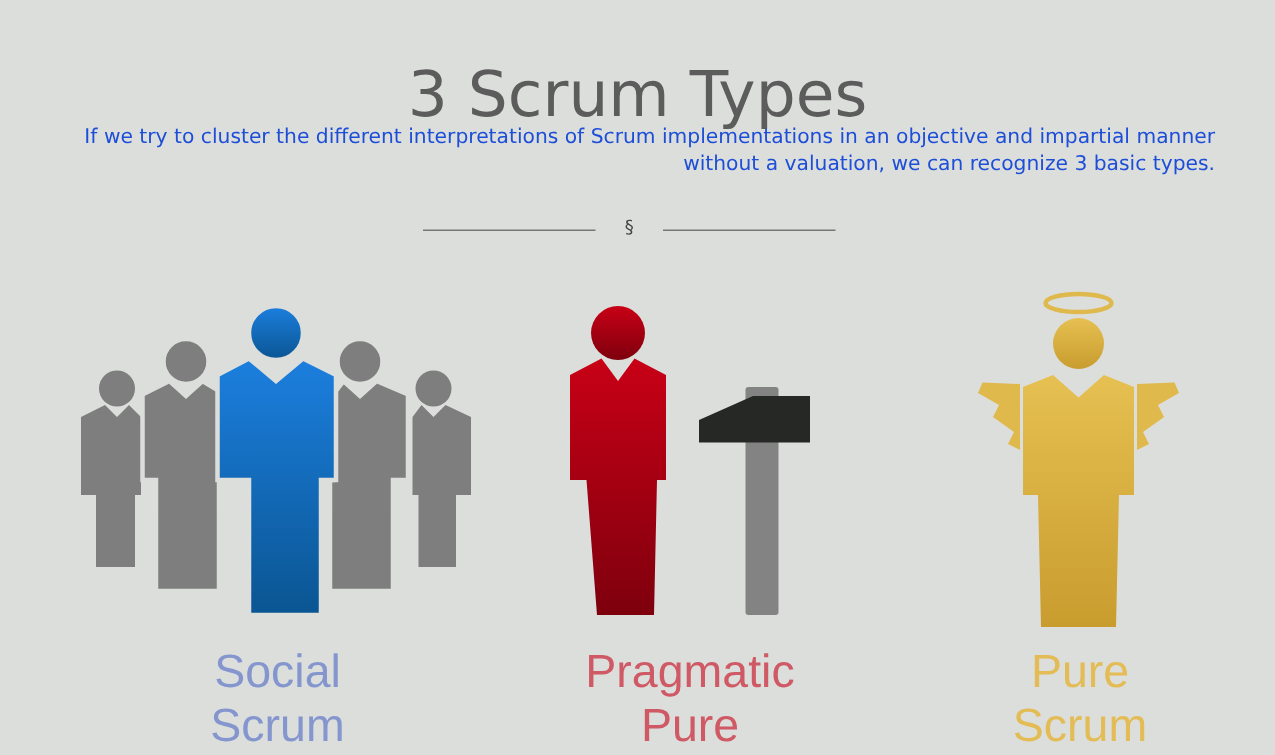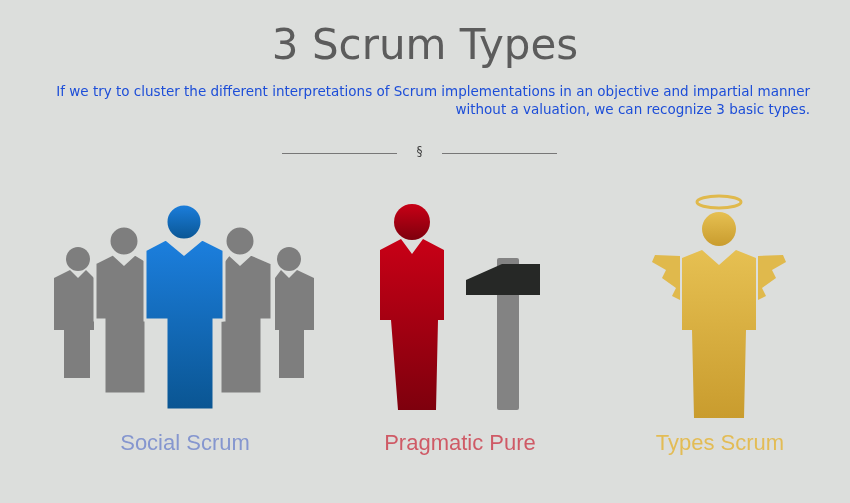--- a/index.html
+++ b/index.html
@@ -1,23 +1,23 @@
 <!DOCTYPE html>
 <html><head>
 <meta charset="utf-8">
 <style>
   html, body { margin:0; padding:0; }
   body { width:850px; height:503px; background:#dcdedc; position:relative; overflow:hidden; font-family:"DejaVu Sans", sans-serif; }
-  .title { position:absolute; top:20px; left:0; width:850px; text-align:center; font-size:42px; color:#5c5c5c; font-family:"DejaVu Sans", sans-serif; letter-spacing:0px; }
+  .title { position:absolute; top:38px; left:0; width:850px; text-align:center; font-size:42px; color:#5c5c5c; font-family:"DejaVu Sans", sans-serif; letter-spacing:0px; }
   .subtitle { position:absolute; top:82px; left:40px; width:770px; text-align:right; font-size:13.5px; line-height:18px; color:#1d4ed8; }
   .divider { position:absolute; top:146px; left:282px; width:275px; height:14px; }
   .divider .line { position:absolute; top:7px; height:1px; background:#777; width:115px; }
   .divider .l { left:0; } .divider .r { right:0; }
   .divider .sym { position:absolute; left:0; width:100%; text-align:center; top:-2px; font-size:12px; color:#444; }
-  .label { position:absolute; top:430px; font-size:22px; font-family:"Liberation Sans", sans-serif; font-weight:300; text-align:center; }
+  .label { position:absolute; top:430px; font-size:31px; font-family:"Liberation Sans", sans-serif; font-weight:300; text-align:center; }
 </style>
 </head>
 <body>
 
 <div class="title">3 Scrum Types</div>
 <div class="subtitle">If we try to cluster the different interpretations of Scrum implementations in an objective and impartial manner without a valuation, we can recognize 3 basic types.</div>
 <div class="divider">
   <div class="line l"></div>
   <div class="sym">§</div>
   <div class="line r"></div>
@@ -70,13 +70,13 @@
     <ellipse cx="719" cy="202" rx="22" ry="6" fill="none" stroke="#e0b94c" stroke-width="3"></ellipse>
     <circle cx="719" cy="229" r="17" fill="url(#gg)"></circle>
     <path d="M682 258 L702 250 L719 265 L736 250 L756 258 L756 330 L746 330 L744 418 L694 418 L692 330 L682 330 Z" fill="url(#gg)"></path>
     <path d="M680 256 L655 255 L652 262 L666 270 L662 278 L676 288 L672 296 L680 300 Z" fill="#e0b94c"></path>
     <path d="M758 256 L783 255 L786 262 L772 270 L776 278 L762 288 L766 296 L758 300 Z" fill="#e0b94c"></path>
   </g>
 </svg>
 
 <div class="label" style="left:95px;width:180px;color:#8596cf">Social Scrum</div>
 <div class="label" style="left:355px;width:210px;color:#cf5a66">Pragmatic Pure</div>
-<div class="label" style="left:640px;width:160px;color:#e3bc55">Types Scrum</div>
+<div class="label" style="left:640px;width:160px;color:#e3bc55">Pure Scrum</div>
 
 </body></html>

